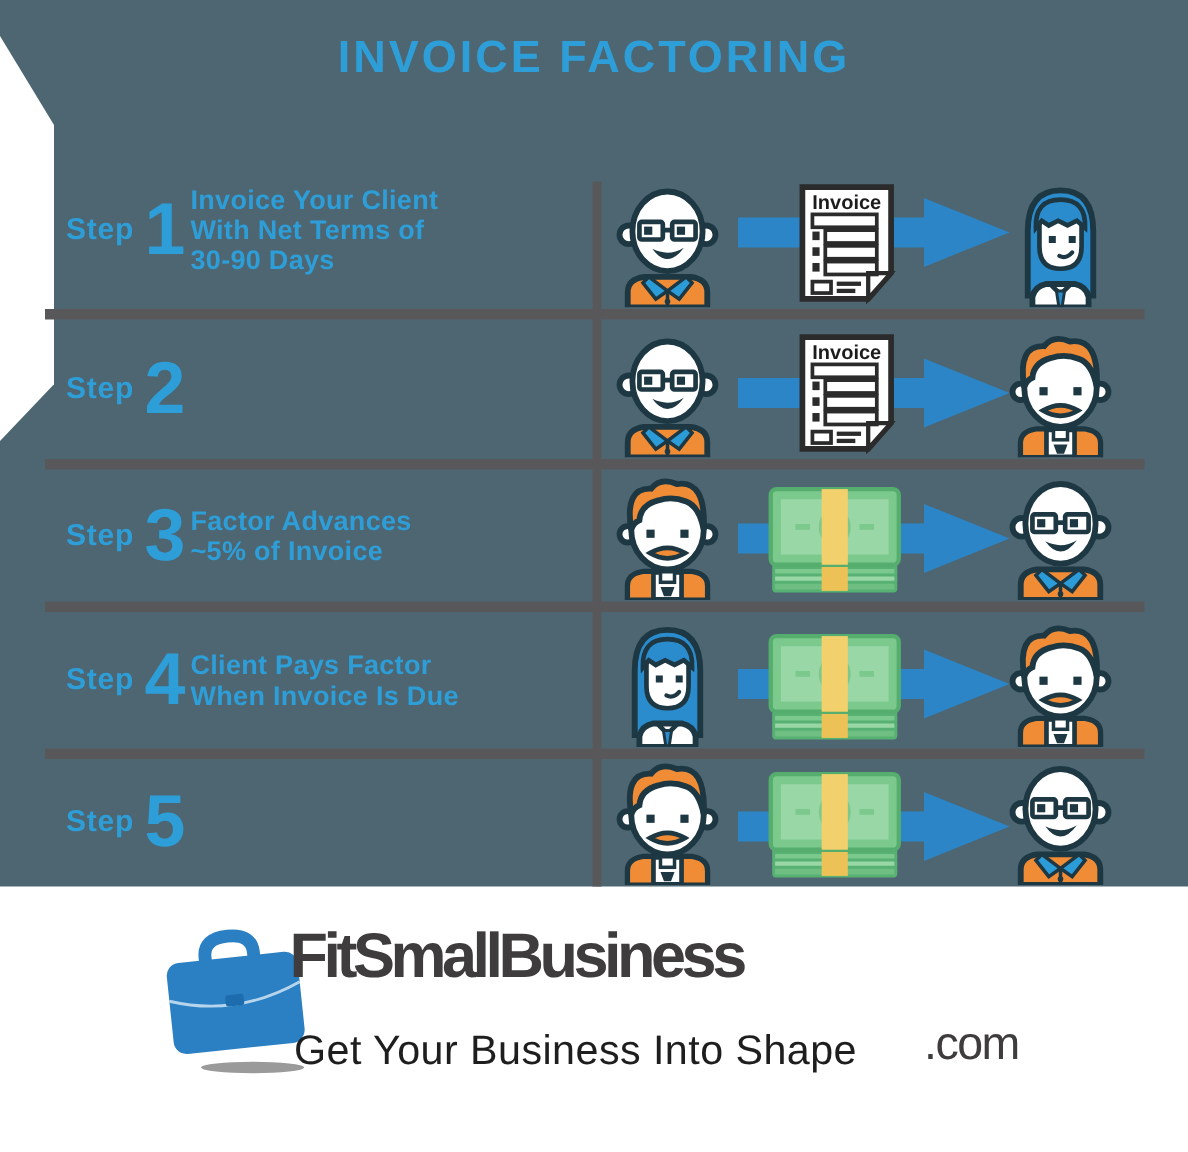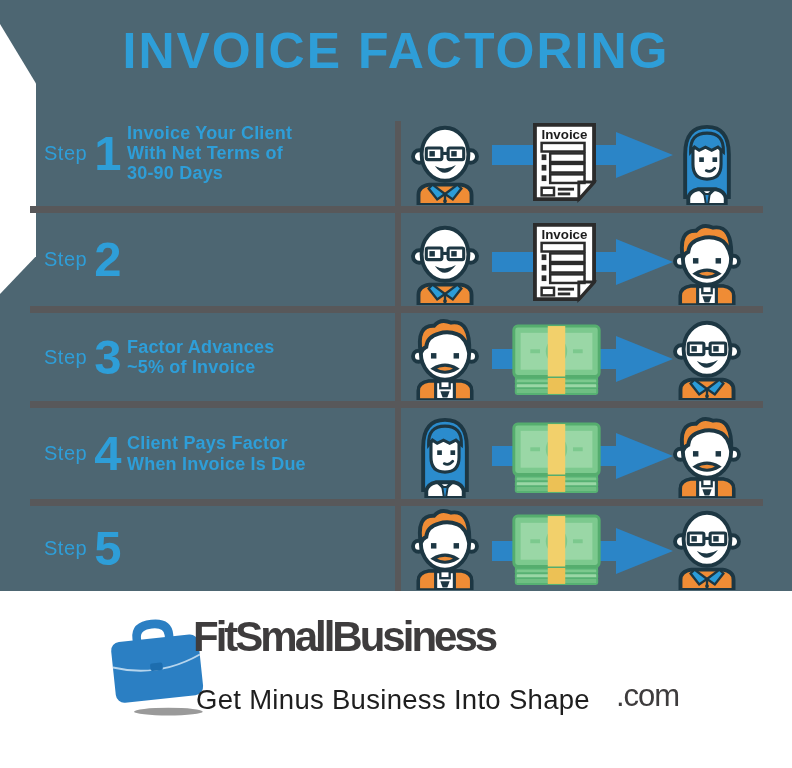--- a/index.html
+++ b/index.html
@@ -2,29 +2,29 @@
 <html><head>
 <meta charset="utf-8">
 <style>
   html,body{margin:0;padding:0;background:#fff;}
   .stage{position:relative;width:792px;height:768px;background:#fff;overflow:hidden;
          font-family:"Liberation Sans",sans-serif;}
   .panel{position:absolute;left:0;top:0;width:792px;height:591px;background:#4d6672;}
   .notch{position:absolute;left:0;top:24px;width:36px;height:270px;background:#fff;
          clip-path:polygon(0 0,100% 22%,100% 86%,0 100%);}
   .title{position:absolute;left:0;right:0;top:22px;text-align:center;
-         font-size:50px;font-weight:800;color:#2e9ed8;letter-spacing:2px;}
+         font-size:30px;font-weight:800;color:#2e9ed8;letter-spacing:2px;}
   .row{position:absolute;left:0;width:792px;}
   .r1{top:100px;height:106px}
   .r2{top:213px;height:93px}
   .r3{top:313px;height:88px}
   .r4{top:408px;height:91px}
   .r5{top:506px;height:85px}
   .step-head{position:absolute;left:44px;top:0;bottom:0;display:flex;align-items:center;gap:7px;}
-  .step-word{font-size:20px;font-weight:400;color:#2e9ed8;letter-spacing:.5px;}
+  .step-word{font-size:20px;font-weight:700;color:#2e9ed8;letter-spacing:.5px;}
   .step-num{font-size:49px;font-weight:700;color:#2e9ed8;line-height:.9;}
   .step-desc{position:absolute;left:127px;top:0;bottom:0;width:270px;
              display:flex;flex-direction:column;justify-content:center;
              font-size:18px;font-weight:700;color:#2e9ed8;line-height:1.12;
              white-space:pre-line;letter-spacing:.2px;}
   .person{position:absolute;bottom:1px;height:86px;width:78px;z-index:3;}
   .p-left{left:406px}
   .p-right{left:668px}
   .arrow{position:absolute;left:492px;top:50%;transform:translateY(-46%);
          width:182px;height:48px;z-index:1;}
@@ -249,14 +249,14 @@
       </svg>
   </div>
 
   <div class="vline"></div>
 
   <svg class="briefcase">
       <use href="#sym-briefcase"></use>
     </svg>
   <div class="brand">FitSmallBusiness</div>
   <div class="domain">.com</div>
-  <div class="tagline">Get Minus Business Into Shape</div>
+  <div class="tagline">Get Your Business Into Shape</div>
 </div>
 
 </body></html>

